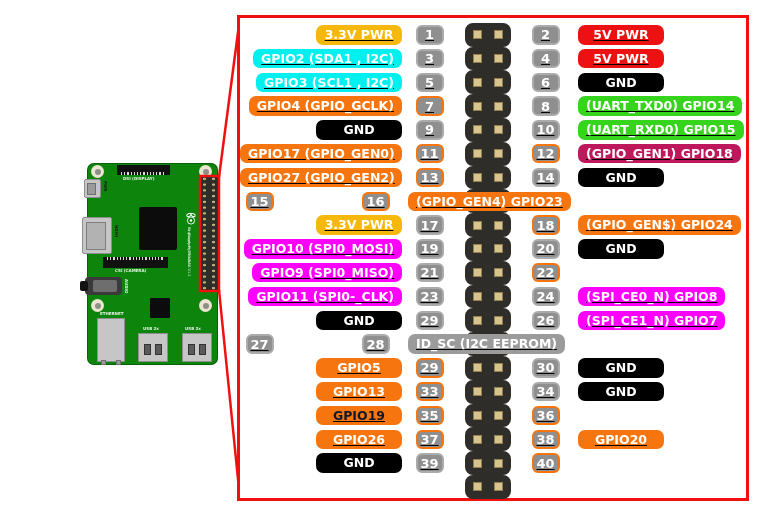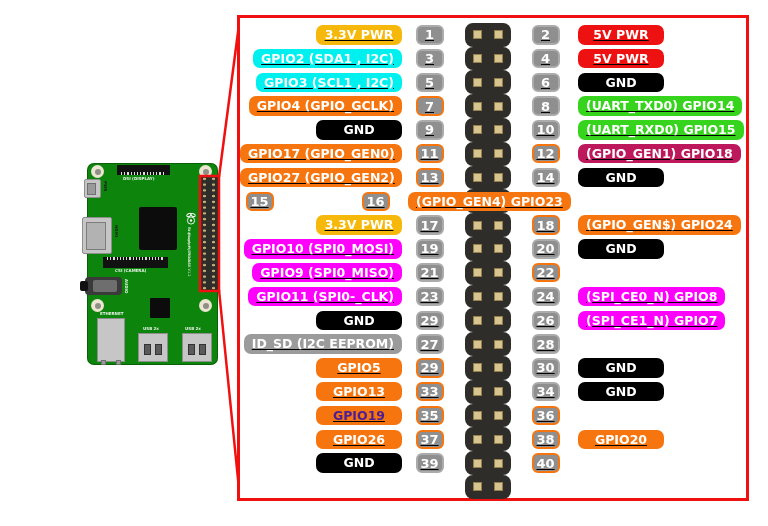--- a/index.html
+++ b/index.html
@@ -409,30 +409,30 @@
     <div class="cell-h"></div>
     <div class="cell-b">
             <span class="badge rb">26</span>
           </div>
     <div class="cell-r">
             <span class="plabel right" style="background: rgb(255, 0, 255); color: rgb(255, 255, 255);">(SPI_CE1_N) GPIO7</span>
           </div>
   </div>
 
   <div class="prow">
-    <div class="cell-l">
-            <span class="plabel left" style="background: rgb(155, 155, 155); color: rgb(255, 255, 255);">ID_SD (I2C EEPROM)</span>
-          </div>
     <div class="cell-b">
             <span class="badge lb">27</span>
           </div>
     <div class="cell-h"></div>
     <div class="cell-b">
             <span class="badge rb">28</span>
           </div>
+    <div class="cell-r">
+            <span class="plabel right" style="background: rgb(155, 155, 155); color: rgb(255, 255, 255);">ID_SC (I2C EEPROM)</span>
+          </div>
   </div>
 
   <div class="prow">
     <div class="cell-l">
             <span class="plabel left" style="background: rgb(247, 117, 14); color: rgb(255, 255, 255);">GPIO5</span>
           </div>
     <div class="cell-b">
             <span class="badge lb hl">29</span>
           </div>
     <div class="cell-h"></div>
@@ -456,21 +456,21 @@
     <div class="cell-b">
             <span class="badge rb">34</span>
           </div>
     <div class="cell-r">
             <span class="plabel right" style="background: rgb(0, 0, 0); color: rgb(255, 255, 255);">GND</span>
           </div>
   </div>
 
   <div class="prow">
     <div class="cell-l">
-            <span class="plabel left" style="background: rgb(247, 117, 14); color: #4c1d95;">GPIO19</span>
+            <span class="plabel left" style="background: rgb(247, 117, 14); color: #0f172a;">GPIO19</span>
           </div>
     <div class="cell-b">
             <span class="badge lb hl">35</span>
           </div>
     <div class="cell-h"></div>
     <div class="cell-b">
             <span class="badge rb hl">36</span>
           </div>
   </div>
 

